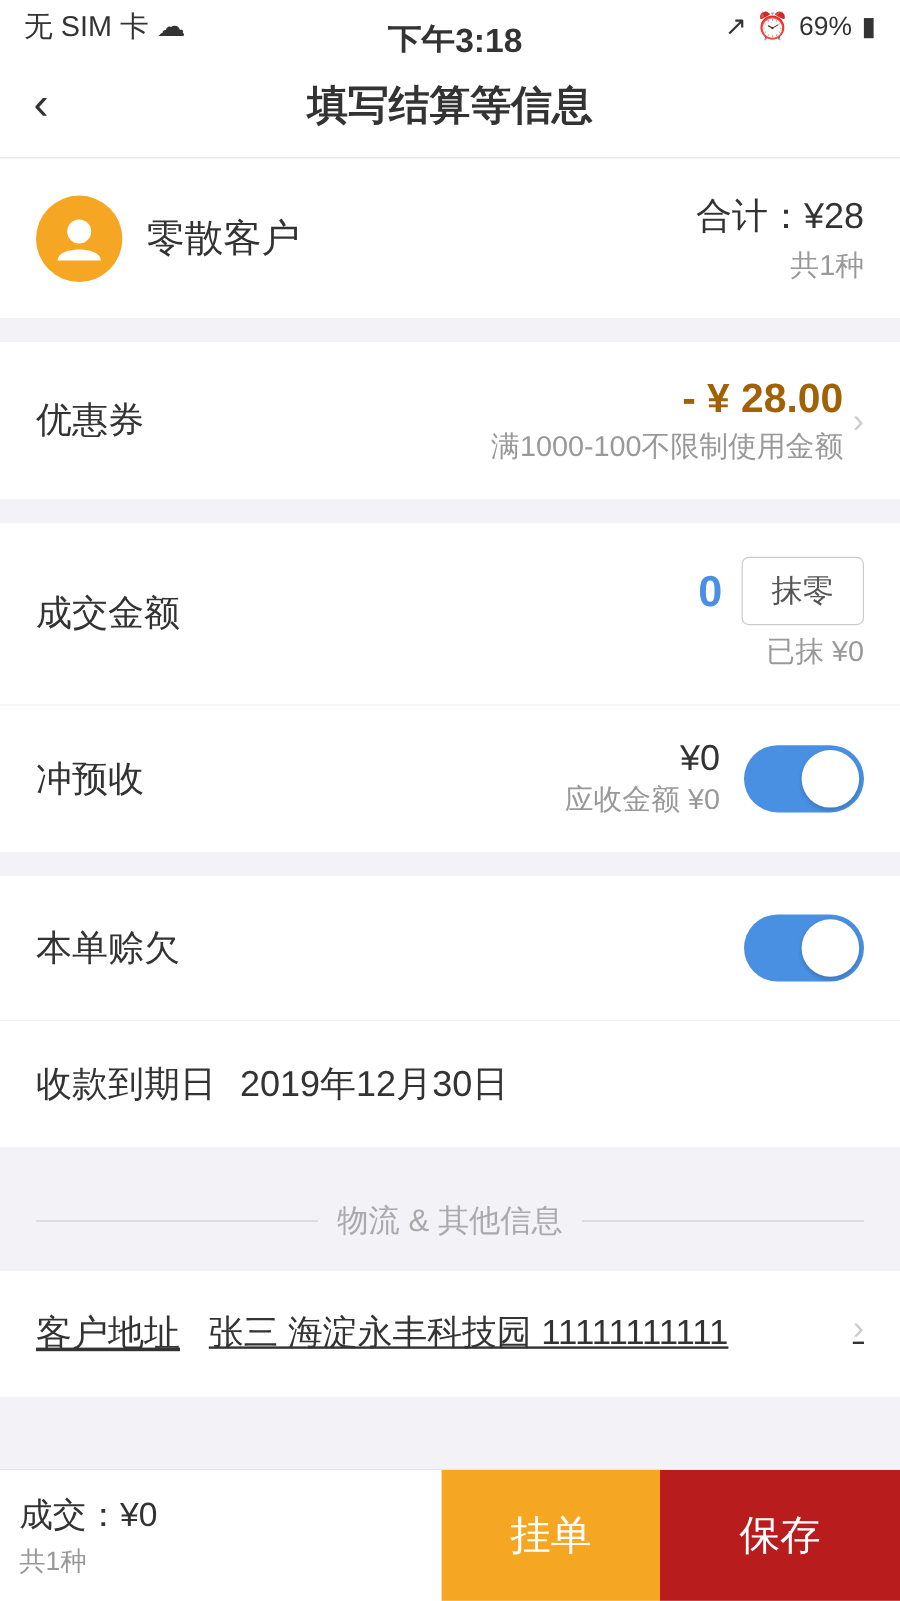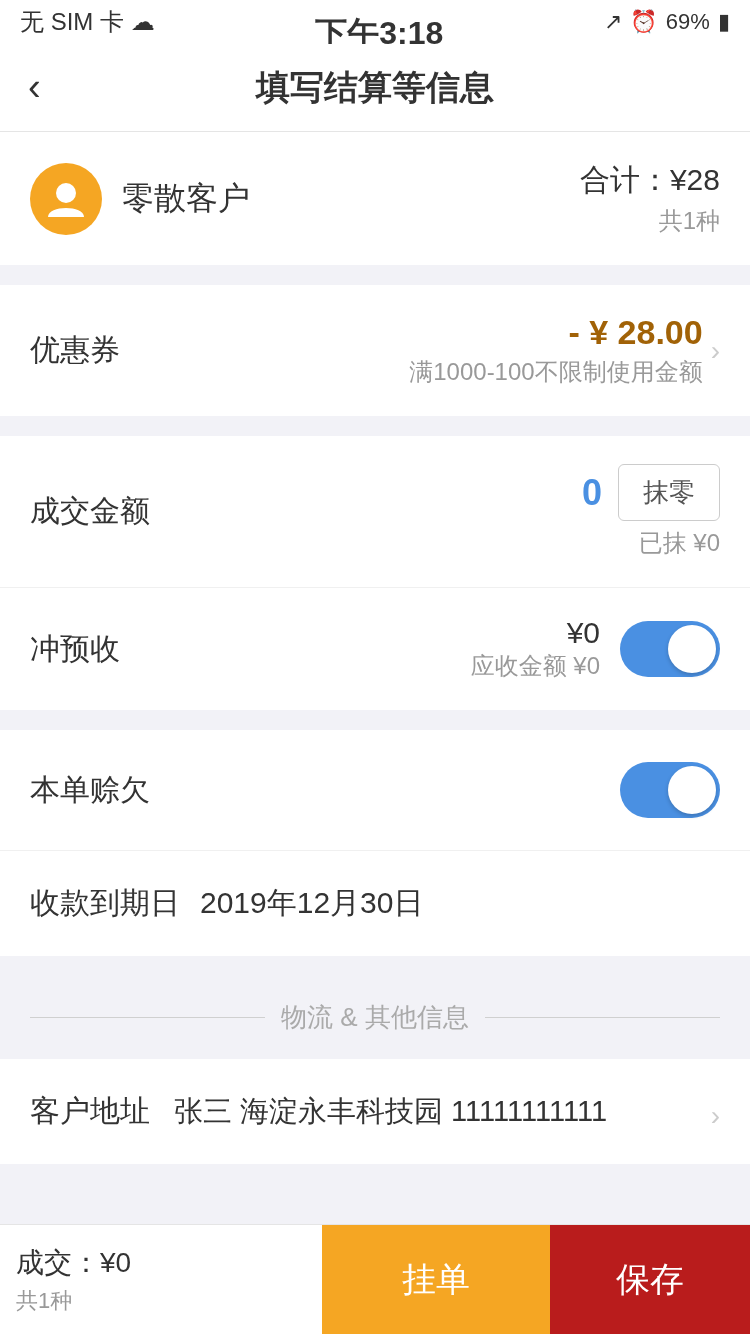--- a/index.html
+++ b/index.html
@@ -19,21 +19,21 @@
       background: #fff;
       height: 44px;
       display: flex;
       align-items: center;
       justify-content: space-between;
       padding: 0 20px;
       font-size: 24px;
       font-weight: 500;
     }
     .status-left { display: flex; align-items: center; gap: 10px; }
-    .status-center { font-weight: 600; font-size: 32px; margin-top: 24px; }
+    .status-center { font-weight: 600; font-size: 28px; margin-top: 24px; }
     .status-right { display: flex; align-items: center; gap: 8px; font-size: 22px; }
 
     
     .nav-bar {
       background: #fff;
       height: 88px;
       display: flex;
       align-items: center;
       justify-content: center;
       position: relative;
@@ -270,23 +270,24 @@
       font-size: 26px;
       color: #aaa;
       white-space: nowrap;
     }
 
     
     .address-row {
       background: #fff;
       padding: 32px 30px;
       display: flex;
-      align-items: flex-end;
+      align-items: flex-start;
       justify-content: space-between;
       margin-top: 0;
+      text-decoration: underline;
     }
     .address-label {
       font-size: 30px;
       color: #333;
       flex-shrink: 0;
       margin-right: 24px;
     }
     .address-value {
       font-size: 29px;
       color: #333;
@@ -316,21 +317,21 @@
     .bottom-count {
       font-size: 22px;
       color: #999;
       margin-top: 4px;
     }
     .bottom-buttons {
       display: flex;
       height: 100%;
     }
     .btn-hold {
-      width: 228px;
+      width: 182px;
       height: 100%;
       background: #f5a623;
       display: flex;
       align-items: center;
       justify-content: center;
       font-size: 34px;
       color: #fff;
       font-weight: 500;
       cursor: pointer;
     }

